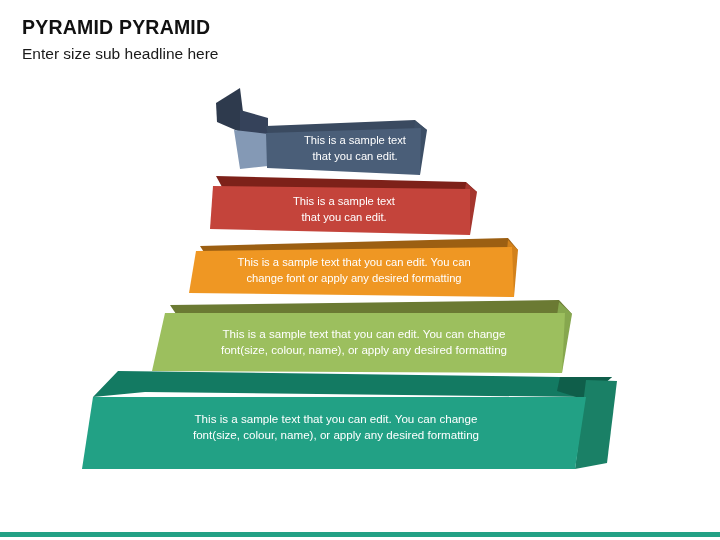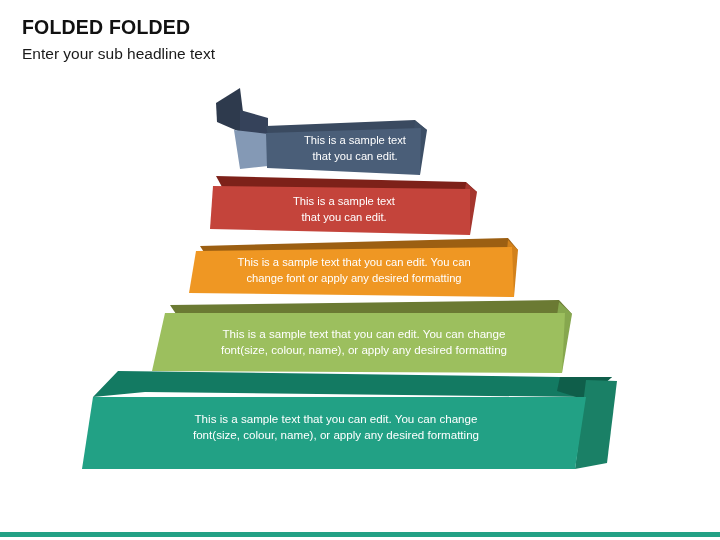--- a/index.html
+++ b/index.html
@@ -73,22 +73,22 @@
     width: 720px;
     height: 5px;
   }
 </style>
 </head>
 <body>
 
 <div id="slide">
 
   <div id="header">
-    <h1 id="title" style="color: rgb(17, 17, 17);">FOLDED FOLDED</h1>
-    <p id="subtitle">Enter your sub headline text</p>
+    <h1 id="title" style="color: rgb(17, 17, 17);">PYRAMID PYRAMID</h1>
+    <p id="subtitle">Enter size sub headline here</p>
   </div>
 
   <div id="pyramid-wrap">
     <svg id="pyramid-svg" viewBox="0 0 720 540" xmlns="http://www.w3.org/2000/svg">
 
       <g>
 
         <polygon points="118,371 560,377 612,377 586,397 145,392 93,397" fill="#137a62"></polygon>
 
         <polygon points="560,377 612,377 586,400 557,391" fill="#0f5e4a"></polygon>

